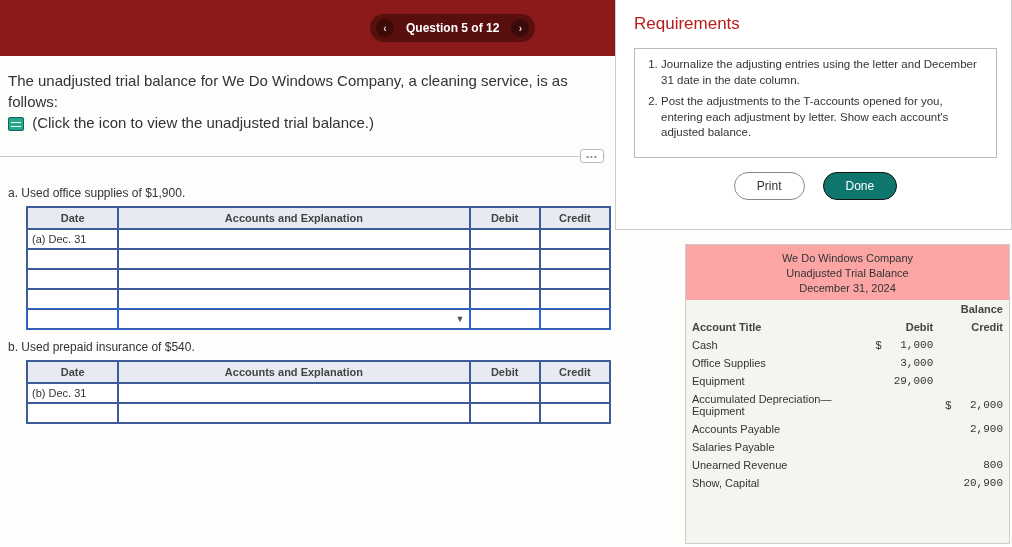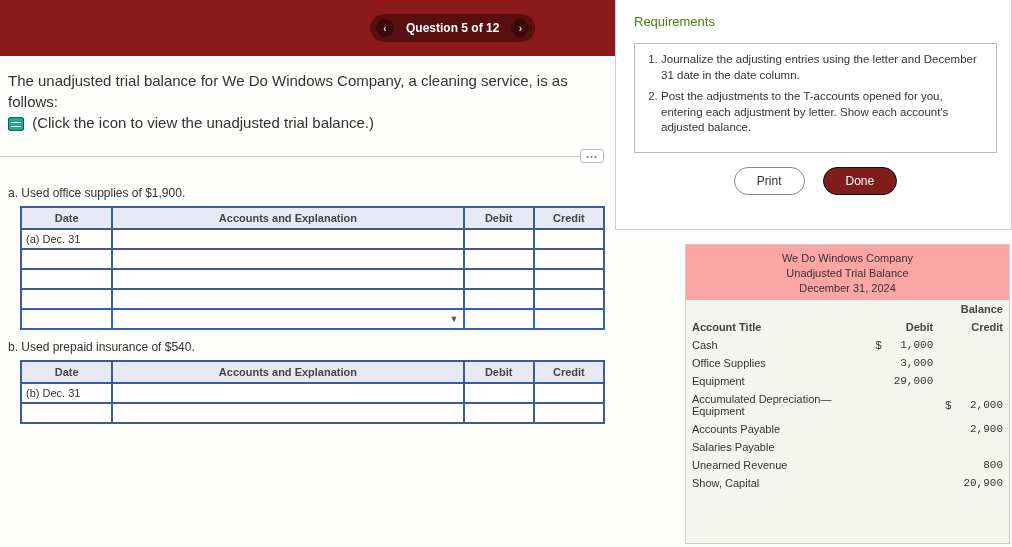--- a/index.html
+++ b/index.html
@@ -7,45 +7,45 @@
   .page { position: relative; width: 1012px; height: 547px; background: #fdfdfb; }
 
   
   .topbar { position: absolute; left: 0; top: 0; width: 1012px; height: 56px; background: #8c1a1a; }
   .qpill { position: absolute; left: 370px; top: 14px; height: 28px; background: #5a0f0f; color: #fff; border-radius: 14px; display: flex; align-items: center; padding: 0 6px; font-size: 12px; font-weight: 600; }
   .qpill .nav { width: 18px; height: 18px; border-radius: 50%; background: #3d0a0a; display: flex; align-items: center; justify-content: center; color: #ddd; font-size: 10px; cursor: pointer; }
   .qpill .lab { padding: 0 12px; }
 
   
   .reqpanel { position: absolute; left: 615px; top: 0; width: 397px; height: 230px; background: #fff; border: 1px solid #ccc; border-top: none; padding: 14px 14px 10px 18px; }
-  .reqpanel h2 { font-size: 13px; font-weight: 400; color: #4d7c0f; margin-bottom: 14px; }
+  .reqpanel h2 { font-size: 17px; font-weight: 400; color: #b91c1c; margin-bottom: 14px; }
   .reqbox { border: 1px solid #bbb; padding: 8px 10px 10px 10px; font-size: 11.5px; line-height: 1.35; }
   .reqbox ol { padding-left: 16px; }
   .reqbox li { margin-bottom: 6px; }
   .panelbtns { display: flex; justify-content: center; gap: 18px; margin-top: 14px; }
   .btn { height: 28px; padding: 0 22px; border-radius: 16px; font-size: 12px; display: flex; align-items: center; cursor: pointer; border: 1px solid #888; background: #fff; }
-  .btn.done { background: #7f1d1d; color: #fff; border-color: #111; }
+  .btn.done { background: #0f766e; color: #fff; border-color: #111; }
 
   
   .body-left { position: absolute; left: 0; top: 56px; width: 615px; padding: 14px 12px 0 8px; background: #fdfdfb; }
   .intro { font-size: 15px; color: #333; line-height: 1.4; }
   .iconbtn { display: inline-flex; width: 16px; height: 14px; background: #2a8; border: 1px solid #166; vertical-align: middle; margin-right: 4px; position: relative; border-radius: 2px; }
   .iconbtn::before, .iconbtn::after { content: ""; position: absolute; background: #fff; }
   .iconbtn::before { left: 2px; right: 2px; top: 4px; height: 1px; }
   .iconbtn::after { left: 2px; right: 2px; top: 8px; height: 1px; }
   .separator { position: absolute; left: 0; top: 156px; width: 605px; height: 0; border-top: 1px solid #c9c9c9; }
   .sep-handle { position: absolute; left: 580px; top: 149px; width: 24px; height: 14px; border: 1px solid #bbb; border-radius: 3px; background: #fff; display: flex; align-items: center; justify-content: center; font-size: 8px; color: #888; letter-spacing: 1px; }
 
   .section { position: absolute; left: 8px; width: 600px; }
   .section.req1 { top: 180px; }
   .section h3 { font-size: 12.5px; font-weight: 400; color: #333; margin-bottom: 6px; }
   .section .sub { font-size: 12px; margin: 6px 0 6px 0; }
   .section .sub.b { margin-top: 10px; }
 
-  table.journal { border-collapse: collapse; width: 585px; margin-left: 12px; table-layout: fixed; }
+  table.journal { border-collapse: collapse; width: 585px; margin-left: 18px; table-layout: fixed; }
   table.journal th, table.journal td { border: 2px solid #3d5a99; font-size: 11px; padding: 3px 4px; background: #f3f5fa; }
   table.journal th { background: #e7eaf2; color: #444; font-weight: 600; text-align: center; height: 22px; }
   table.journal td { height: 20px; background: #fff; }
   table.journal td input, table.journal td select { width: 100%; height: 100%; border: none; background: transparent; font-size: 11px; }
   col.c-date { width: 78px; } col.c-acct { width: 300px; } col.c-deb { width: 60px; } col.c-cred { width: 60px; }
   .dropdown-cell { position: relative; }
   .dropdown-cell::after { content: "▼"; position: absolute; right: 4px; top: 50%; transform: translateY(-50%); font-size: 9px; color: #555; pointer-events: none; }
   .highlighted td { outline: 1px solid #2a66d8; }
 
   

